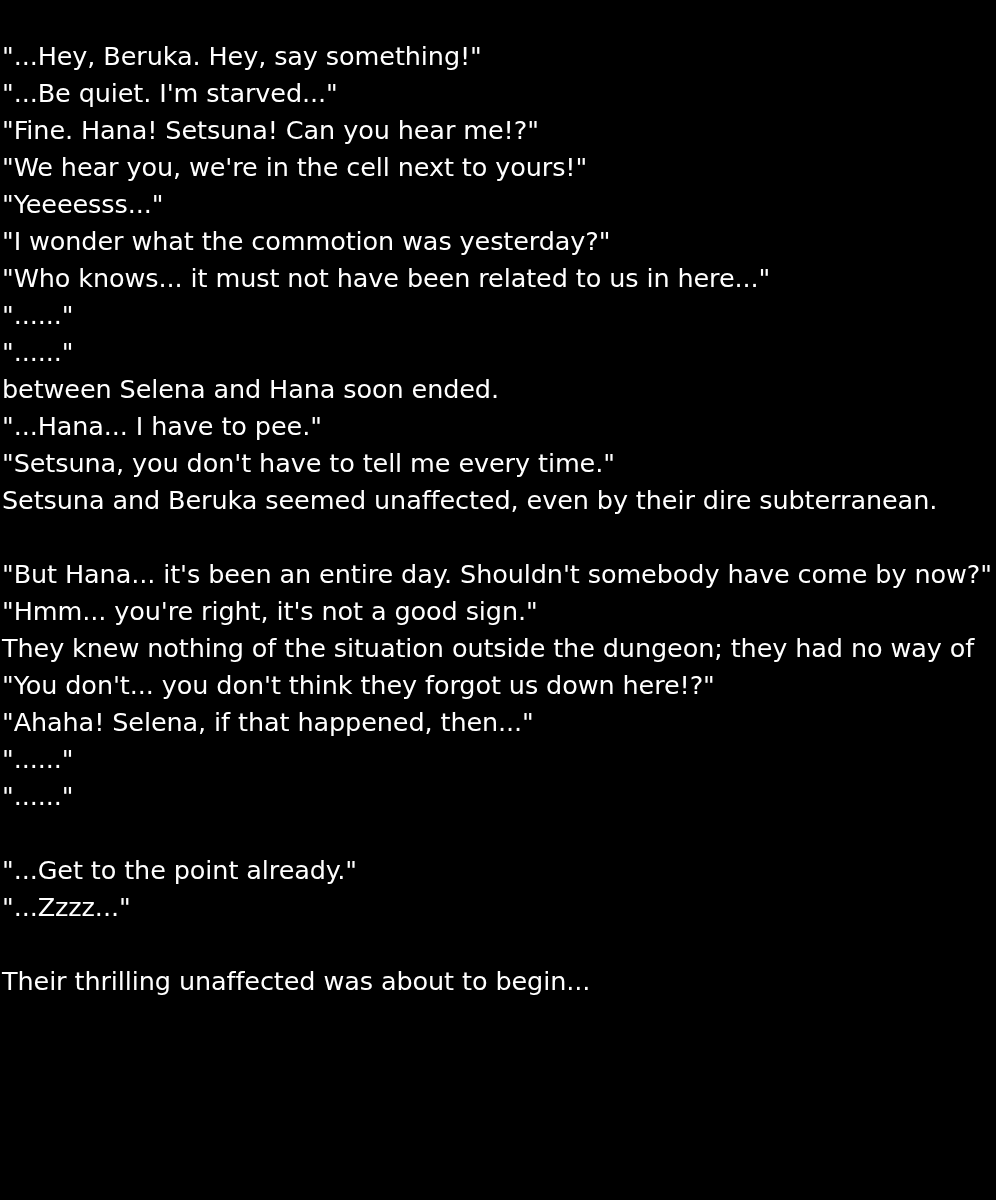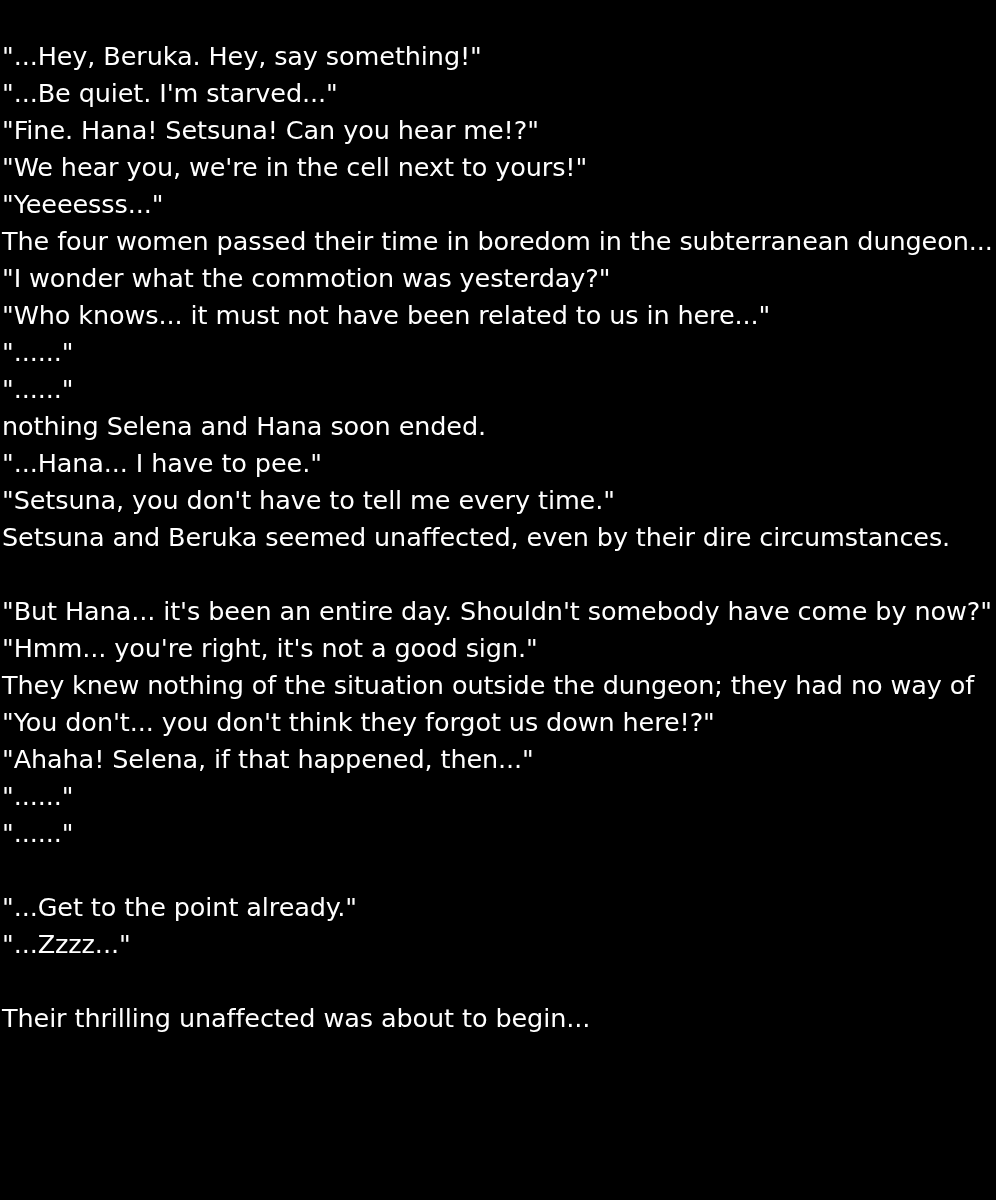--- a/index.html
+++ b/index.html
@@ -37,29 +37,28 @@
 </style>
 </head>
 <body>
 
 <div id="text-page">
     <div class="line">"...Hey, Beruka. Hey, say something!"</div>
     <div class="line">"...Be quiet. I'm starved..."</div>
     <div class="line">"Fine. Hana! Setsuna! Can you hear me!?"</div>
     <div class="line">"We hear you, we're in the cell next to yours!"</div>
     <div class="line">"Yeeeesss..."</div>
-    <div class="line">The four women passed their time in boredom in the subterranean dungeon...</div>
     <div class="line">"I wonder what the commotion was yesterday?"</div>
     <div class="line">"Who knows... it must not have been related to us in here..."</div>
     <div class="line">"......"</div>
     <div class="line">"......"</div>
-    <div class="line">nothing Selena and Hana soon ended.</div>
+    <div class="line">between Selena and Hana soon ended.</div>
     <div class="line">"...Hana... I have to pee."</div>
     <div class="line">"Setsuna, you don't have to tell me every time."</div>
-    <div class="line">Setsuna and Beruka seemed unaffected, even by their dire circumstances.</div>
+    <div class="line">Setsuna and Beruka seemed unaffected, even by their dire subterranean.</div>
     <div class="line blank">&nbsp;</div>
     <div class="line">"But Hana... it's been an entire day. Shouldn't somebody have come by now?"</div>
     <div class="line">"Hmm... you're right, it's not a good sign."</div>
     <div class="line">They knew nothing of the situation outside the dungeon; they had no way of</div>
     <div class="line">"You don't... you don't think they forgot us down here!?"</div>
     <div class="line">"Ahaha! Selena, if that happened, then..."</div>
     <div class="line">"......"</div>
     <div class="line">"......"</div>
     <div class="line blank">&nbsp;</div>
     <div class="line">"...Get to the point already."</div>

